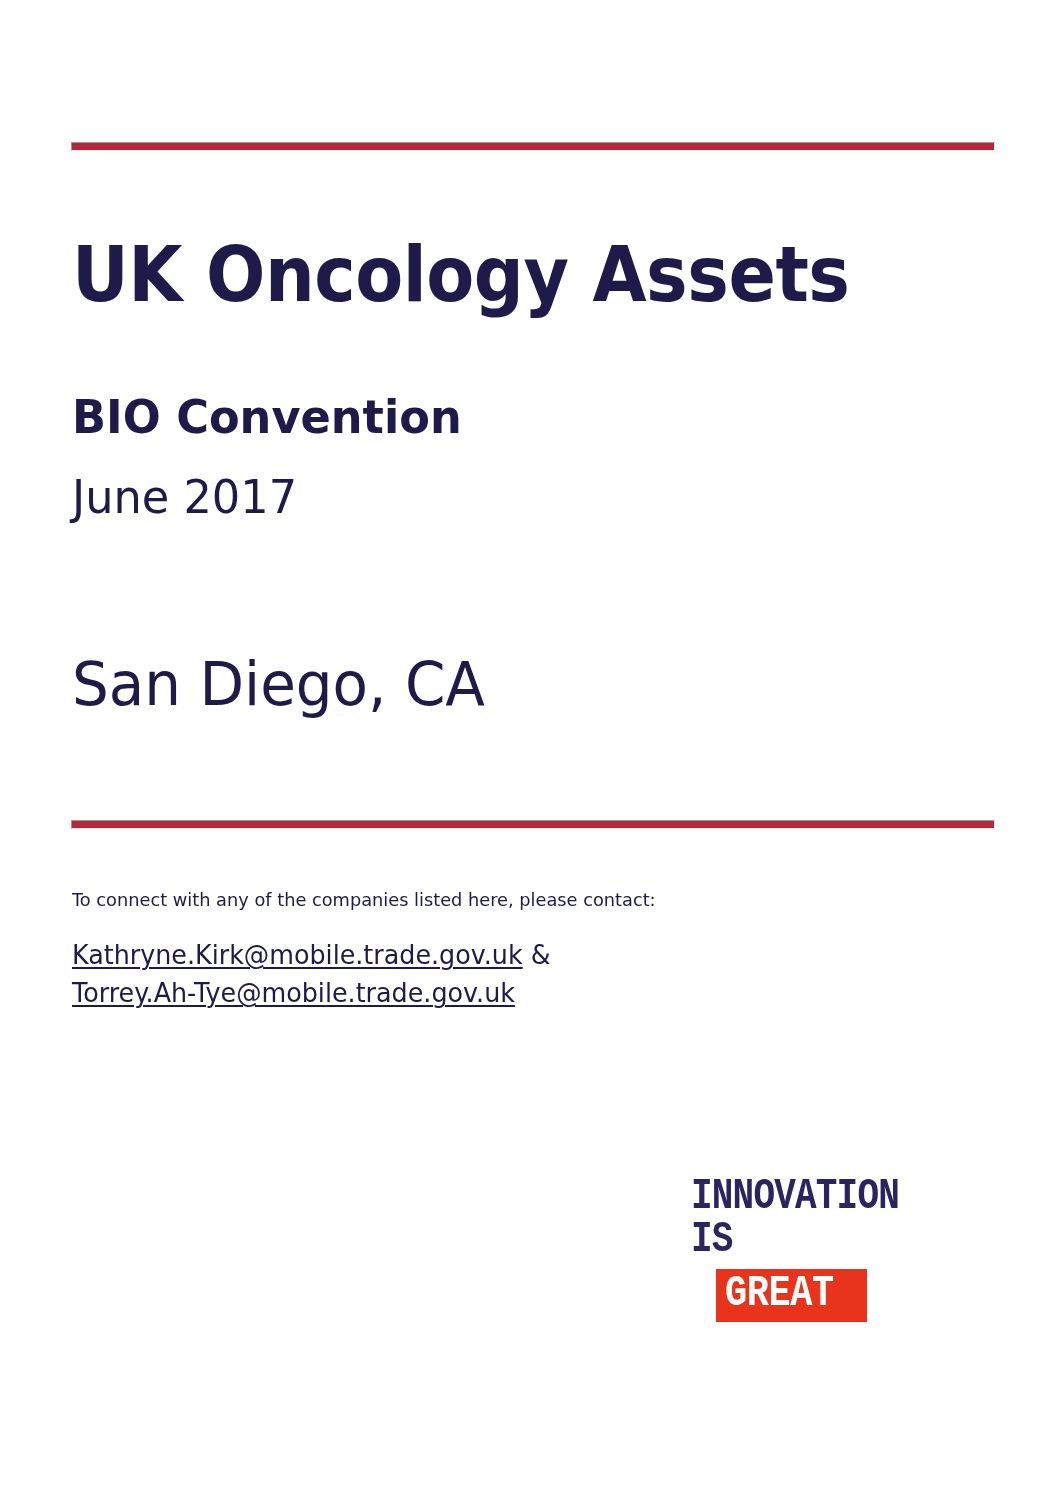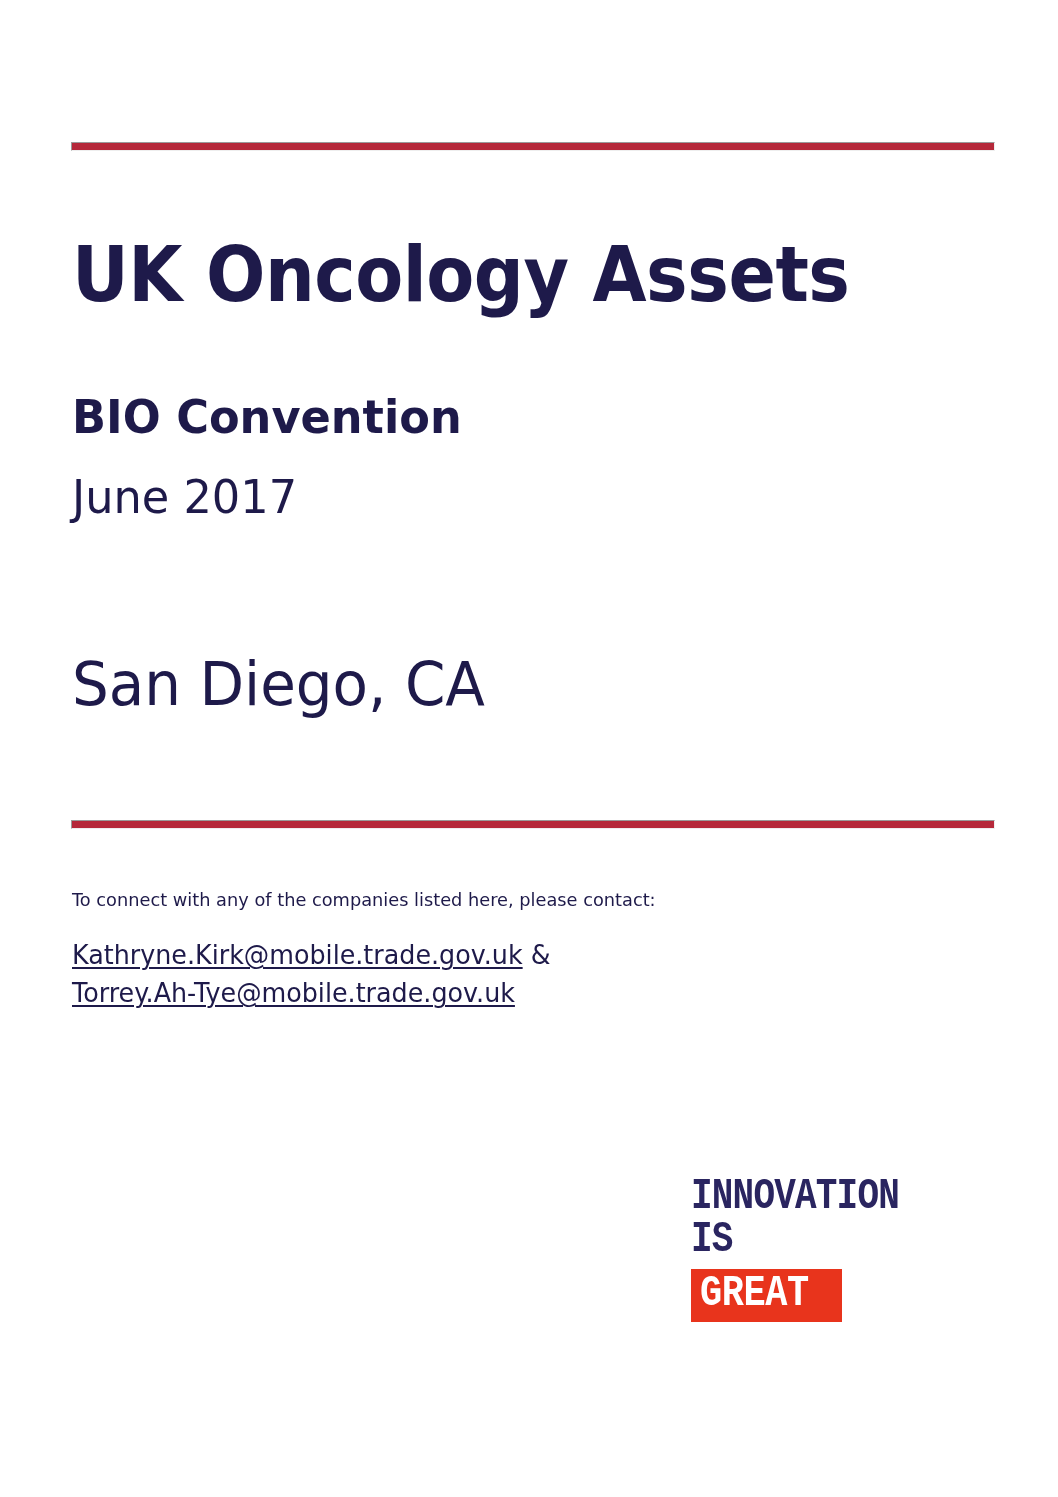--- a/index.html
+++ b/index.html
@@ -152,20 +152,21 @@
     white-space: nowrap;
   }
   .logo-line-innovation { font-size: 45px; }
   .logo-line-is         { font-size: 45px; margin-top: 2px; }
 
   .logo-great-box {
     display: inline-block;
     margin-top: 8px;
     background: #e8341c;
     padding: 4px 9px 6px 9px;
+    margin-left: 25px;
   }
   .logo-great-text {
     display: block;
     font-weight: bold;
     color: #ffffff;
     font-size: 45px;
     line-height: 0.95;
     letter-spacing: -0.5px;
     transform: scaleX(0.82);
     transform-origin: left top;

